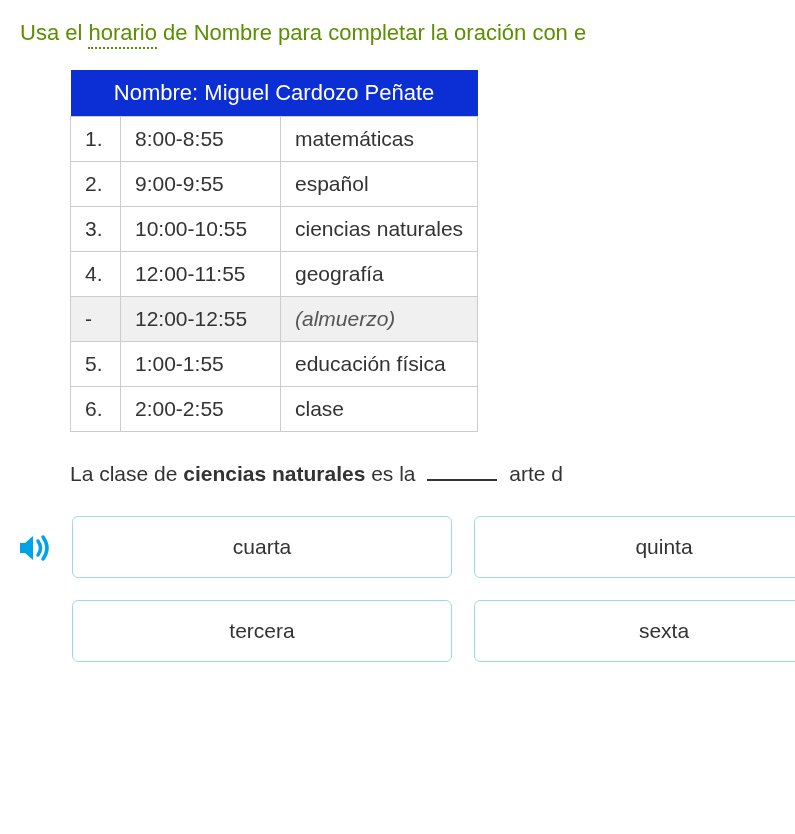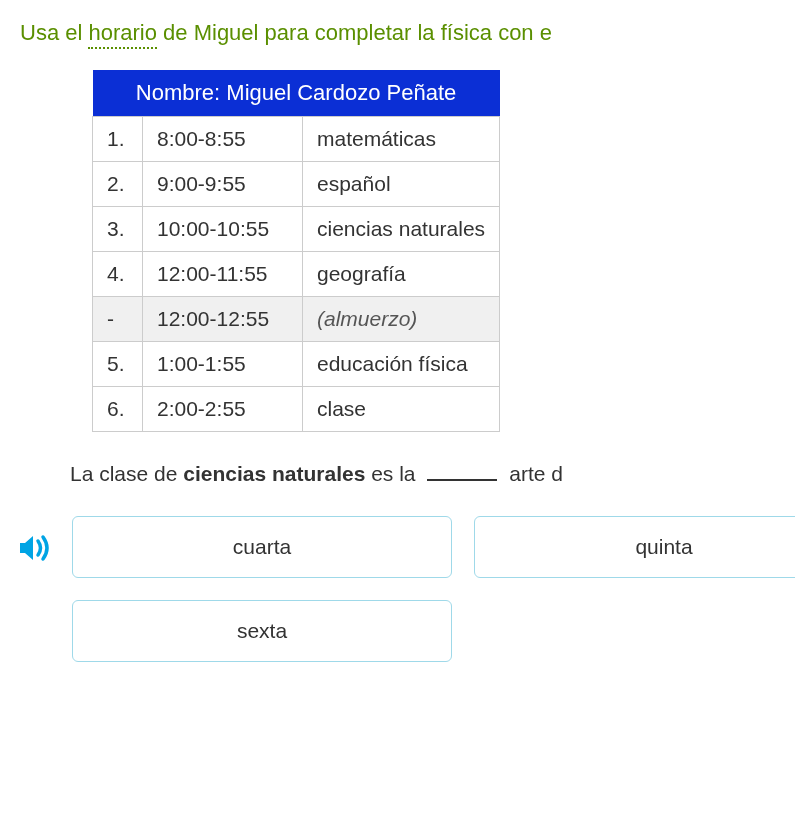--- a/index.html
+++ b/index.html
@@ -17,21 +17,21 @@
       color: #5a8f00;
       font-size: 22px;
       margin-bottom: 24px;
       white-space: nowrap;
     }
     .instruction .dotted {
       border-bottom: 2px dotted #5a8f00;
       padding-bottom: 2px;
     }
     .schedule-container {
-      margin-left: 72px;
+      margin-left: 50px;
       margin-bottom: 30px;
     }
     table.schedule {
       border-collapse: collapse;
       font-size: 21px;
     }
     table.schedule th {
       background: #0b2fd5;
       color: #fff;
       font-weight: normal;
@@ -98,21 +98,21 @@
       text-align: center;
       cursor: pointer;
       font-family: inherit;
       color: #333;
     }
   </style>
 </head>
 <body>
 
 <div class="instruction">
-  <span>Usa el </span><span class="dotted">horario</span><span> de Miguel para completar la física con e</span>
+  <span>Usa el </span><span class="dotted">horario</span><span> de Nombre para completar la oración con e</span>
 </div>
 
 <div class="schedule-container">
   <table class="schedule">
     <thead>
       <tr>
         <th colspan="3">Nombre: Miguel Cardozo Peñate</th>
       </tr>
     </thead>
     <tbody id="schedule-body">
@@ -163,15 +163,16 @@
   <span class="audio-icon">
     <svg width="34" height="28" viewBox="0 0 34 28" fill="currentColor">
       <path d="M0 9 L5 9 L13 2 L13 26 L5 19 L0 19 Z"></path>
       <path d="M18 7 Q23 14 18 21" stroke="currentColor" stroke-width="3.5" fill="none" stroke-linecap="round"></path>
       <path d="M23 3 Q31 14 23 25" stroke="currentColor" stroke-width="3.5" fill="none" stroke-linecap="round"></path>
     </svg>
   </span>
   <div class="answers-grid" id="answers-grid">
   <button class="answer-btn">cuarta</button>
       <button class="answer-btn">quinta</button>
+      <button class="answer-btn">tercera</button>
       <button class="answer-btn">sexta</button>
     </div>
 </div>
 
 </body></html>

